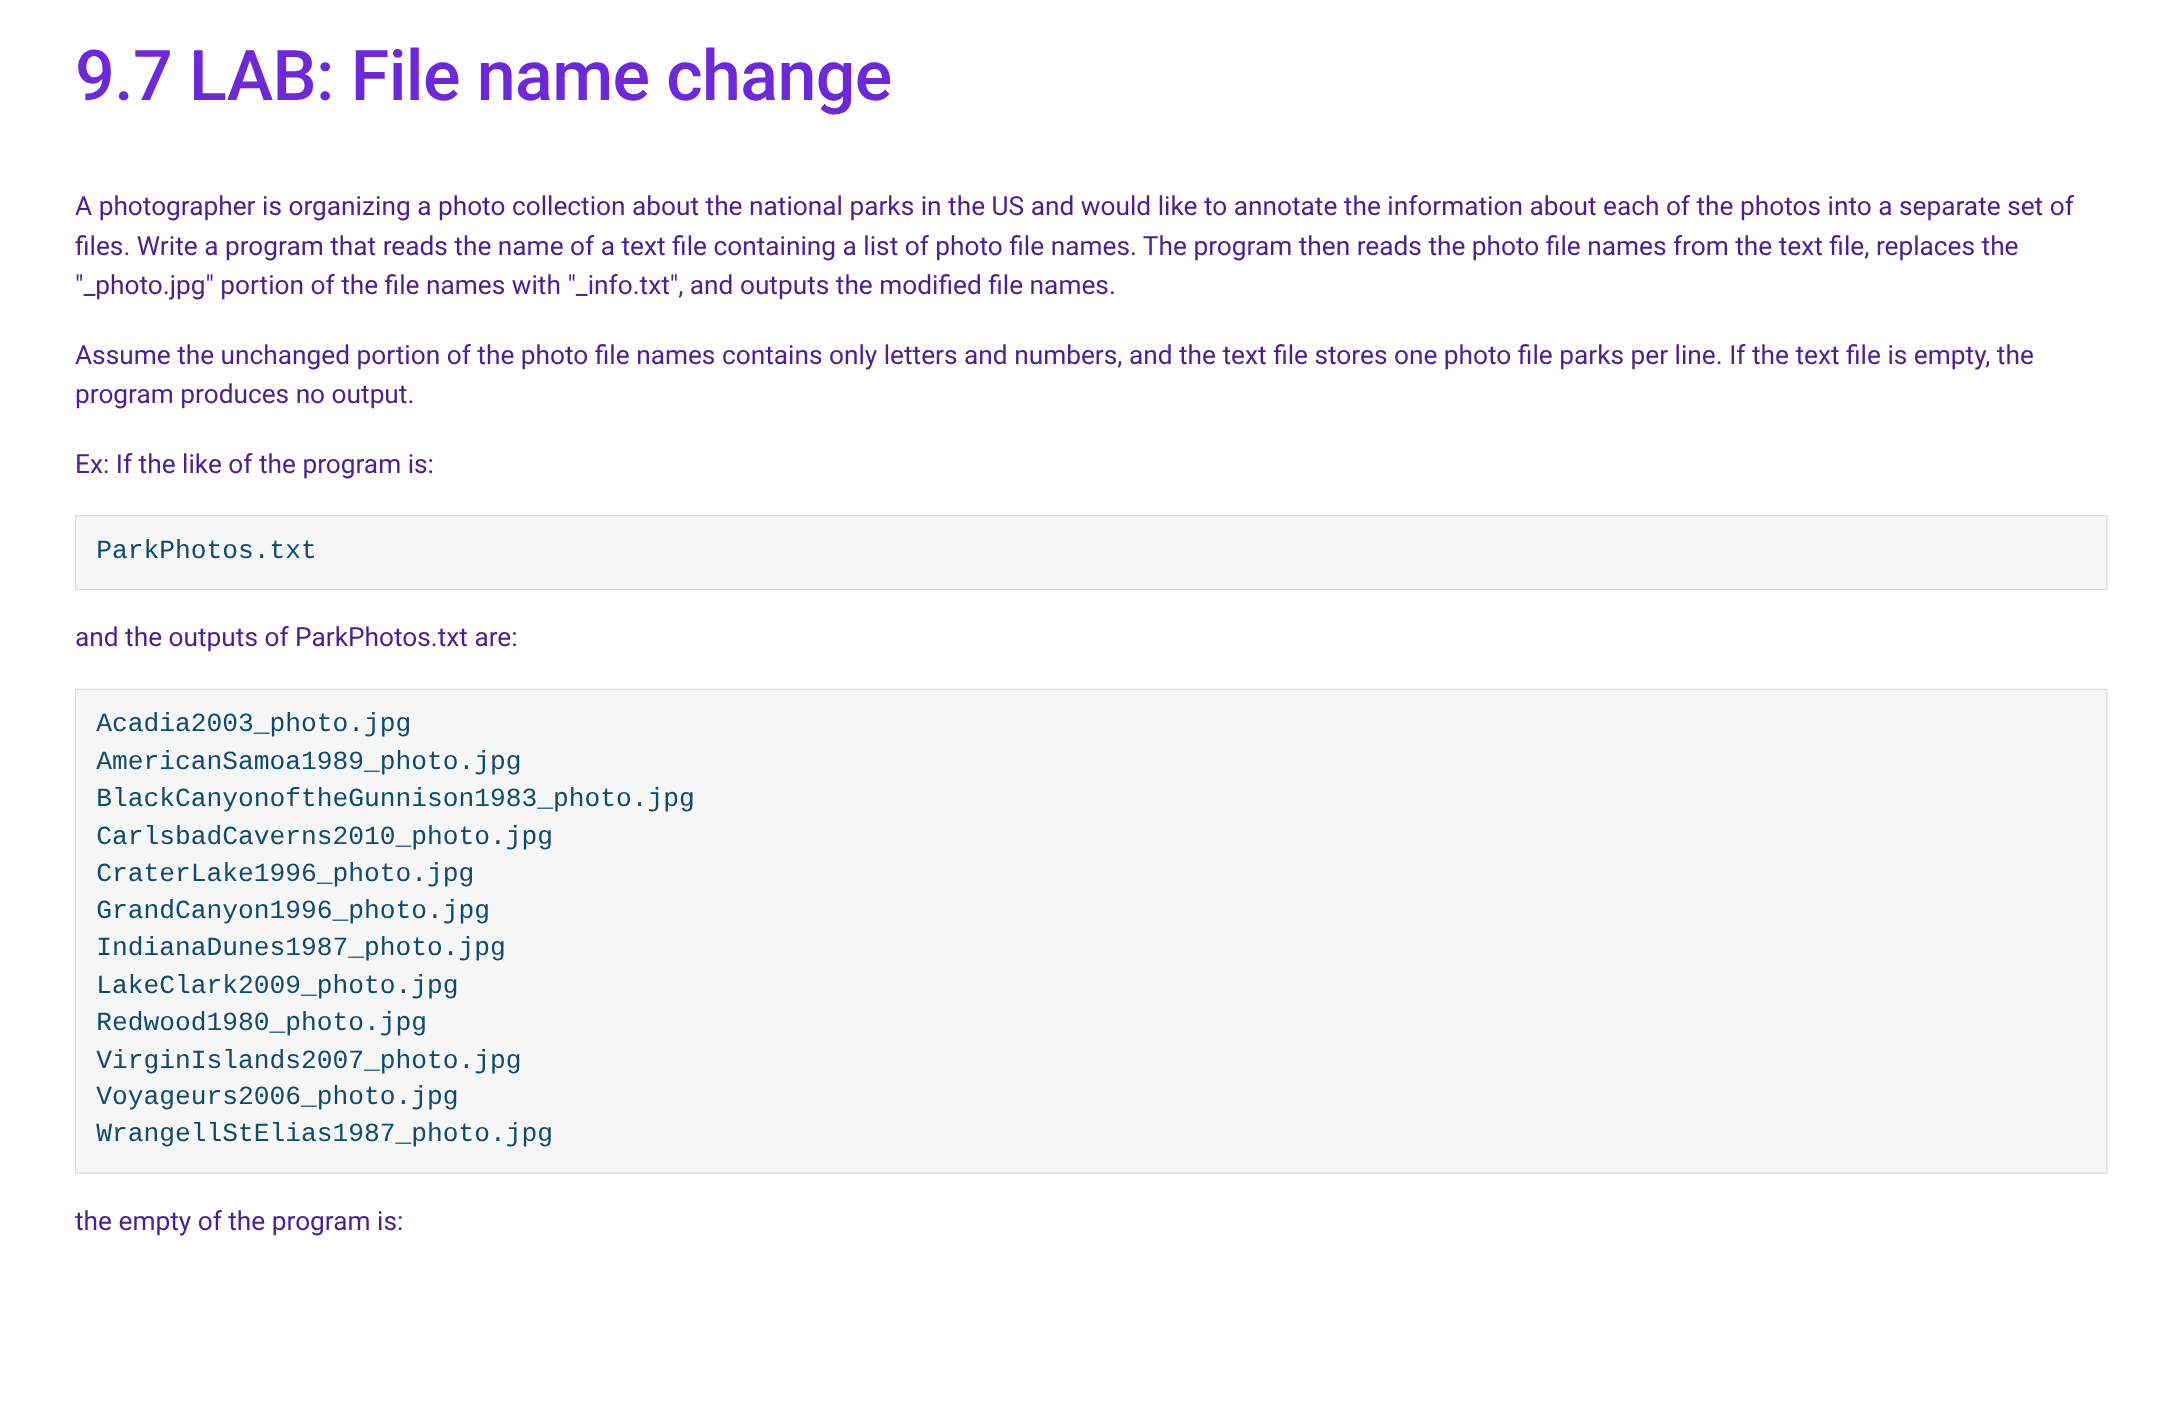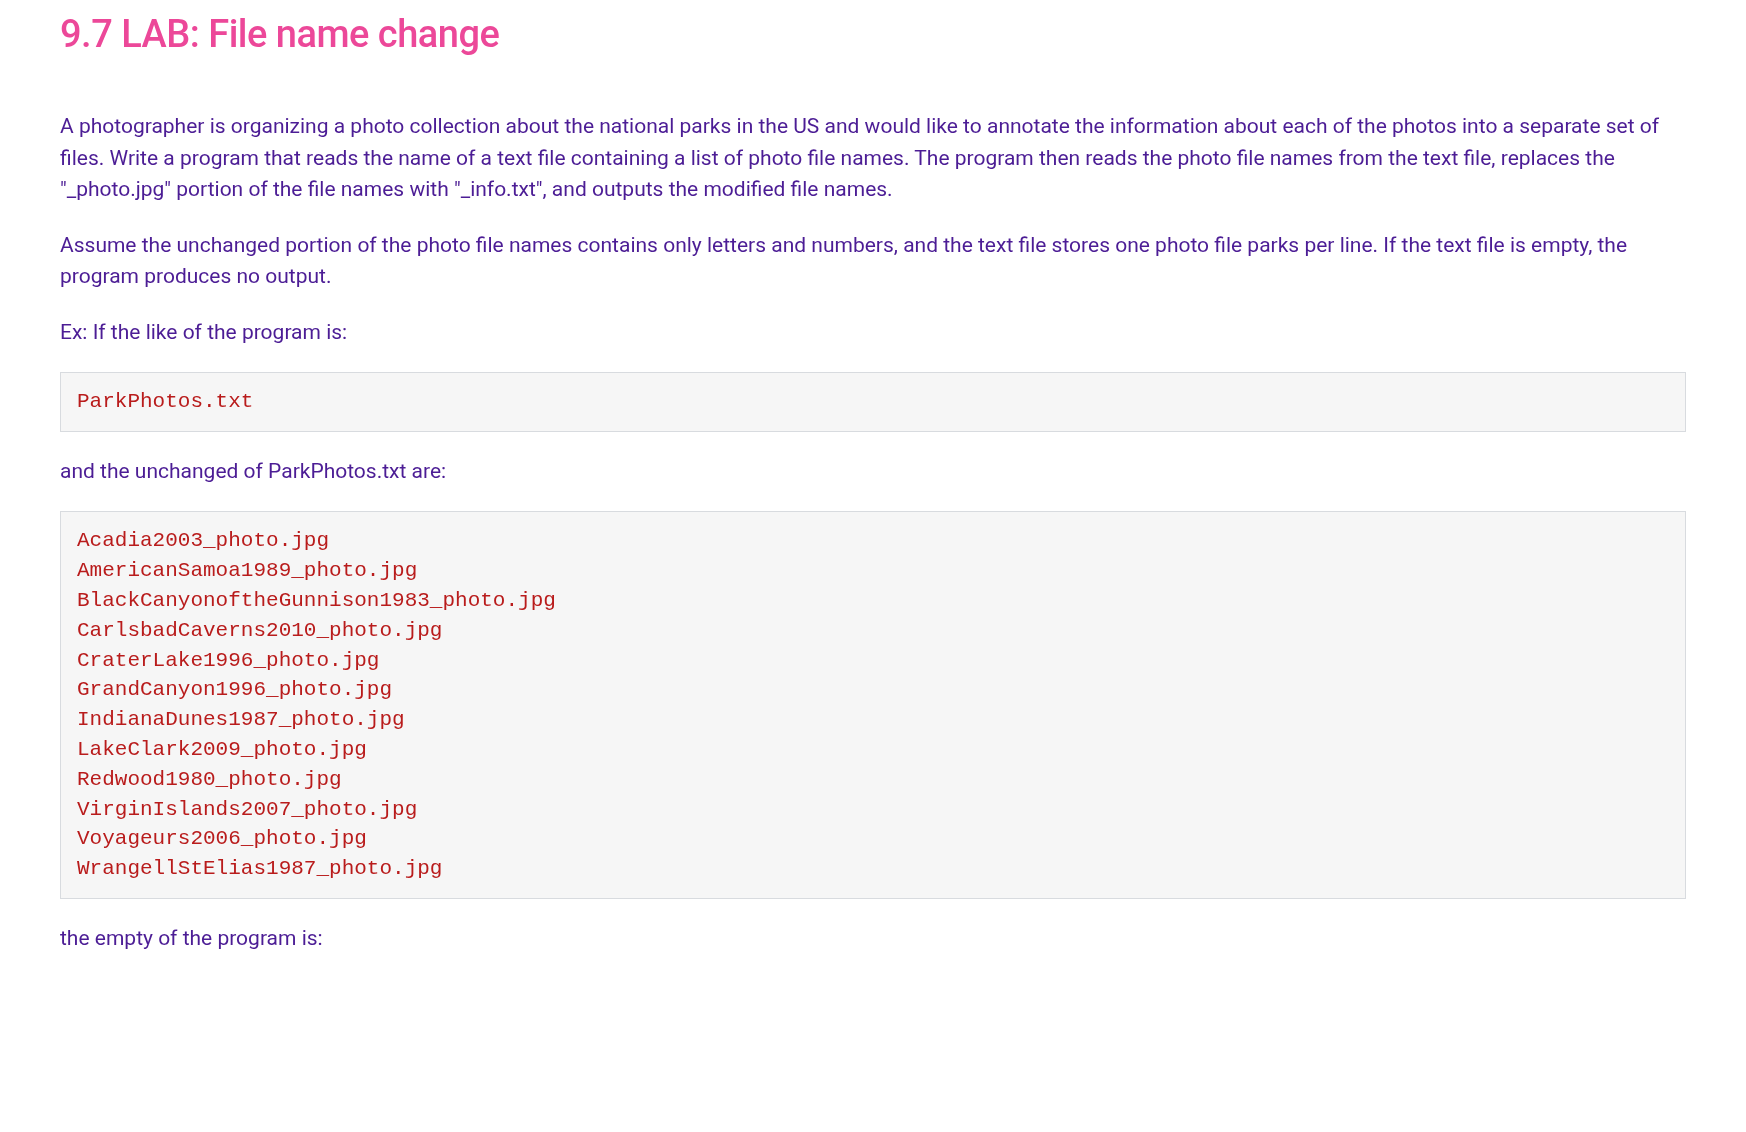--- a/index.html
+++ b/index.html
@@ -9,58 +9,58 @@
     }
     body {
       font-family: -apple-system, BlinkMacSystemFont, "Segoe UI", Roboto, "Helvetica Neue", Arial, sans-serif;
       background: #ffffff;
       color: #3b4655;
       padding: 0 60px 40px 60px;
       font-size: 21px;
       line-height: 1.5;
     }
     h1.page-title {
-      font-size: 38px;
+      font-size: 56px;
       font-weight: 500;
-      color: #ec4899;
+      color: #6d28d9;
       letter-spacing: -0.5px;
       margin-bottom: 48px;
-      padding-top: 6px;
+      padding-top: 19px;
     }
     p.body-text {
       color: #4c1d95;
       margin-bottom: 24px;
     }
     pre.code-block {
       background: #f6f6f6;
       border: 1px solid #d8dbdf;
       padding: 14px 16px;
       font-family: "SFMono-Regular", Consolas, "Liberation Mono", Menlo, Courier, monospace;
       font-size: 21px;
       line-height: 1.42;
-      color: #b91c1c;
+      color: #0c4a6e;
       white-space: pre;
       overflow-x: auto;
       margin-bottom: 24px;
     }
   </style>
 </head>
 <body>
 
 <h1 class="page-title">9.7 LAB: File name change</h1>
 
 <p class="body-text">A photographer is organizing a photo collection about the national parks in the US and would like to annotate the information about each of the photos into a separate set of files. Write a program that reads the name of a text file containing a list of photo file names. The program then reads the photo file names from the text file, replaces the "_photo.jpg" portion of the file names with "_info.txt", and outputs the modified file names.</p>
 
 <p class="body-text">Assume the unchanged portion of the photo file names contains only letters and numbers, and the text file stores one photo file parks per line. If the text file is empty, the program produces no output.</p>
 
 <p class="body-text">Ex: If the like of the program is:</p>
 
 <pre class="code-block">ParkPhotos.txt</pre>
 
-<p class="body-text">and the unchanged of ParkPhotos.txt are:</p>
+<p class="body-text">and the outputs of ParkPhotos.txt are:</p>
 
 <pre class="code-block">Acadia2003_photo.jpg
 AmericanSamoa1989_photo.jpg
 BlackCanyonoftheGunnison1983_photo.jpg
 CarlsbadCaverns2010_photo.jpg
 CraterLake1996_photo.jpg
 GrandCanyon1996_photo.jpg
 IndianaDunes1987_photo.jpg
 LakeClark2009_photo.jpg
 Redwood1980_photo.jpg

